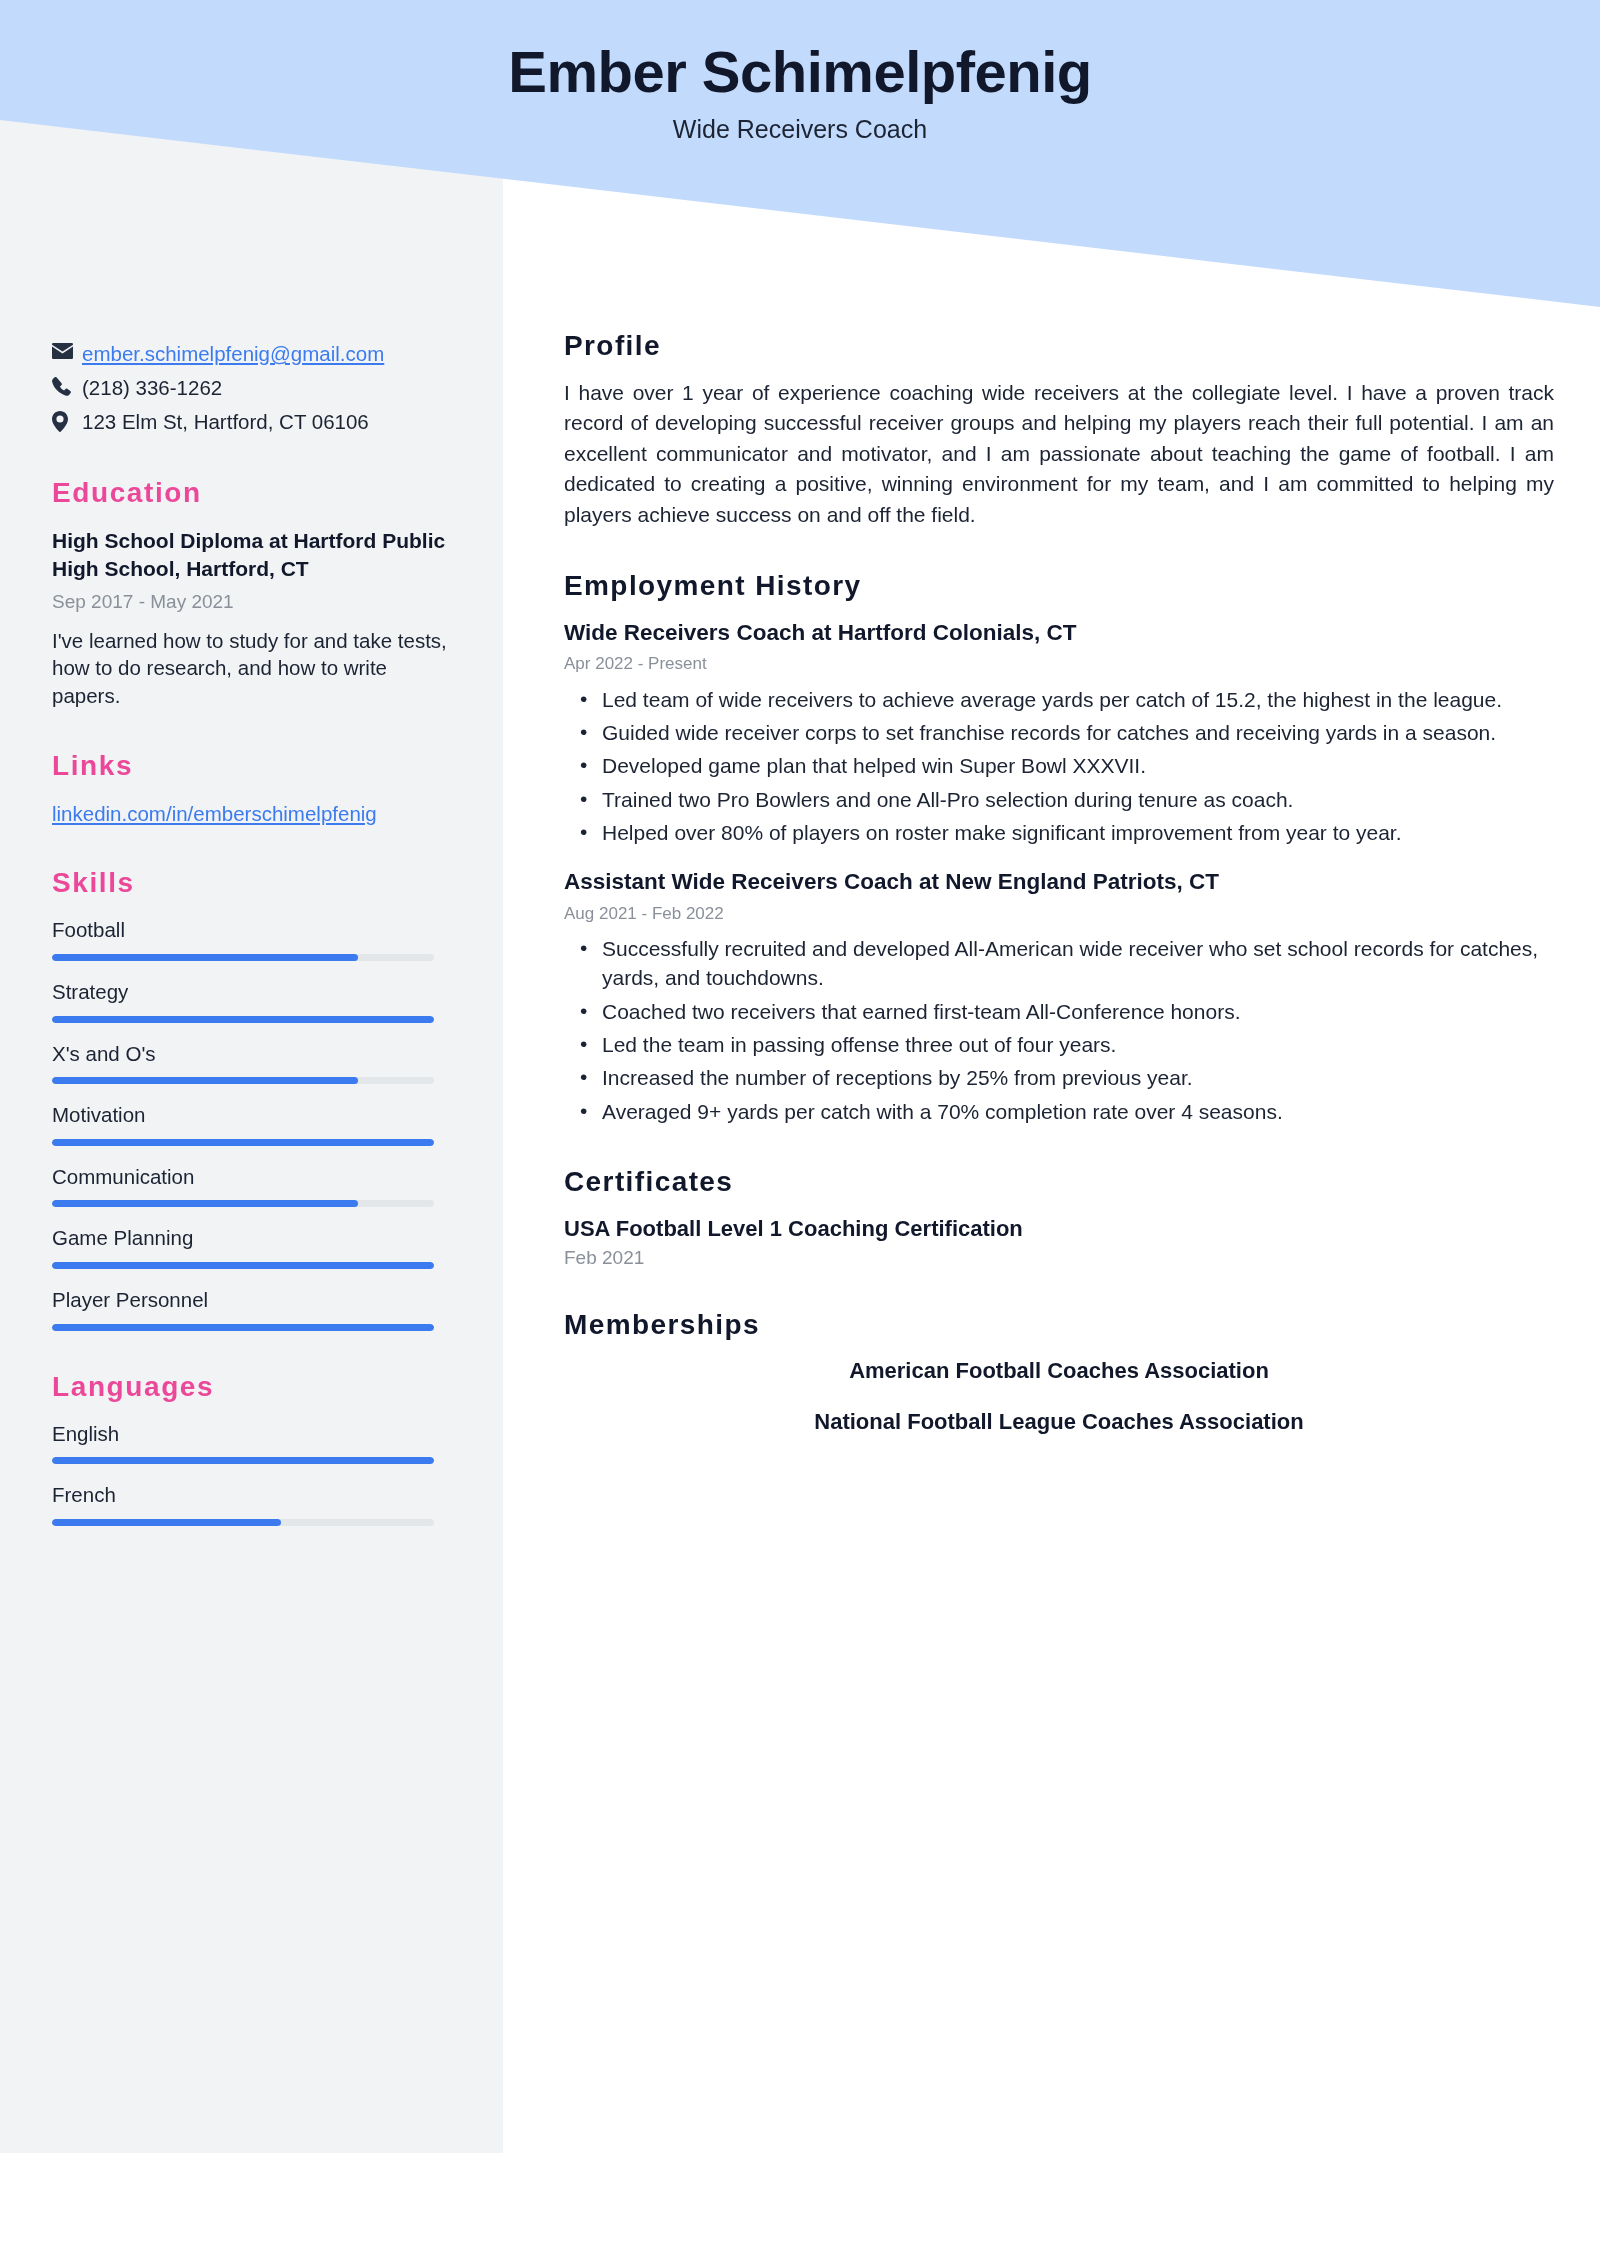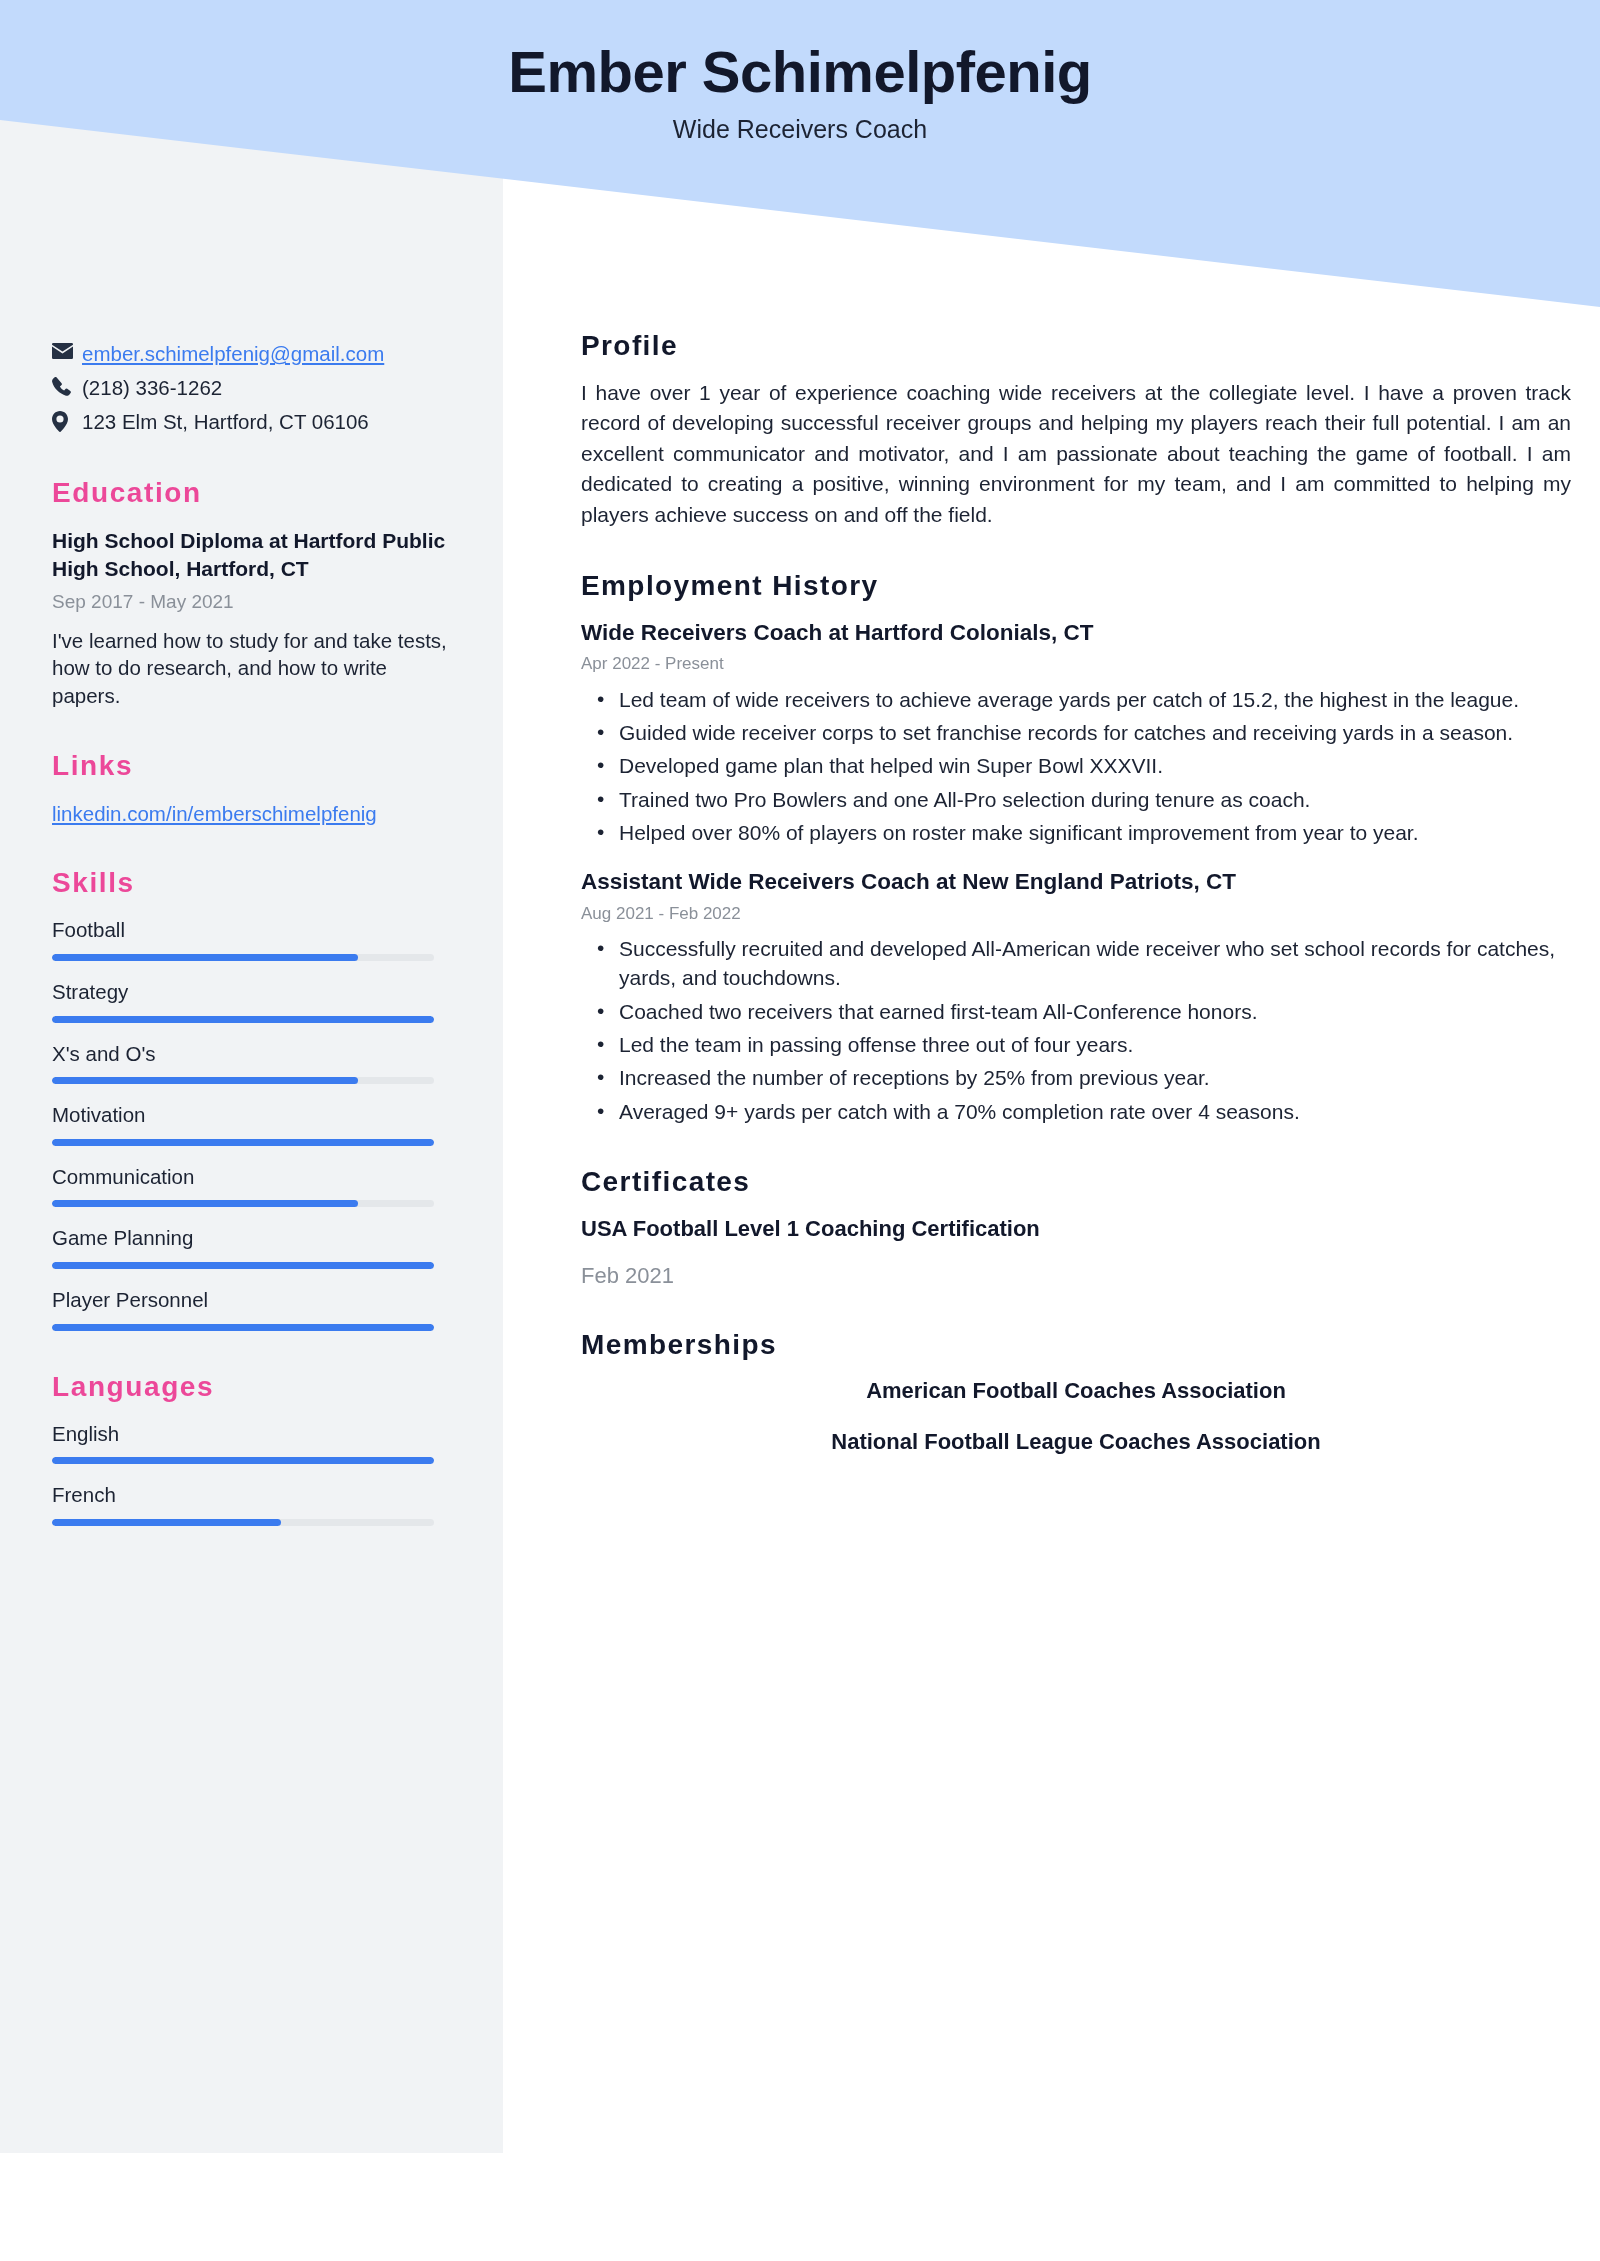--- a/index.html
+++ b/index.html
@@ -138,21 +138,21 @@
   .bar-fill {
     position: absolute;
     left: 0; top: 0; bottom: 0;
     border-radius: 4px;
     background: #3B7BEF;
   }
 
   
   .main {
     position: absolute;
-    left: 581px; top: 330px;
+    left: 564px; top: 330px;
     width: 990px;
   }
   h2.main-heading {
     font-size: 28px;
     font-weight: 700;
     color: #12182B;
     letter-spacing: 1.4px;
     margin-bottom: 16px;
   }
   .main-block { margin-bottom: 40px; }
@@ -197,23 +197,23 @@
     color: #1C2333;
   }
   .cert { margin-bottom: 22px; }
   .cert-name {
     font-size: 22px;
     font-weight: 700;
     color: #12182B;
     line-height: 1.32;
   }
   .cert-date {
-    font-size: 22px;
+    font-size: 19px;
     color: #8A9099;
-    margin-top: 20px;
+    margin-top: 4px;
   }
   .member {
     font-size: 22px;
     font-weight: 700;
     color: #12182B;
     line-height: 1.3;
     margin-bottom: 22px;
     text-align: center;
   }
 </style>

